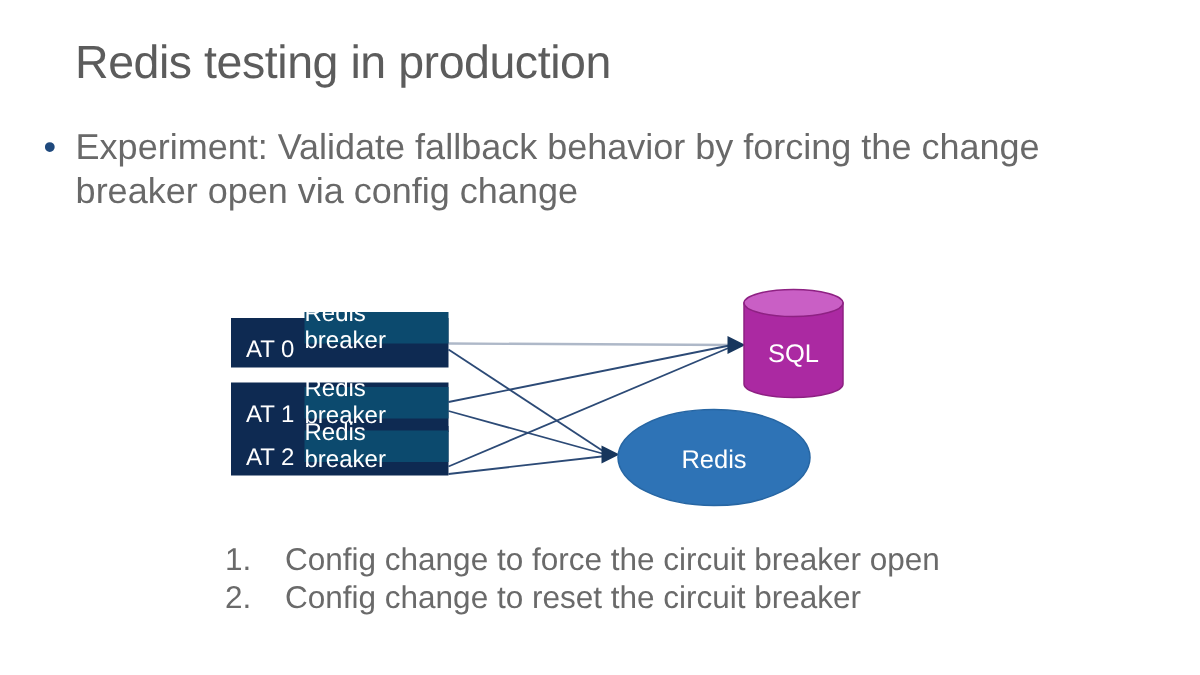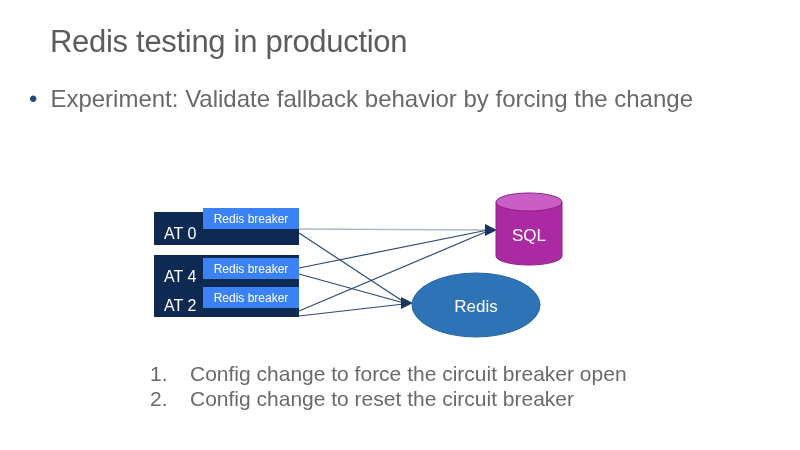--- a/index.html
+++ b/index.html
@@ -24,23 +24,23 @@
   .tier{
     position:absolute;left:154px;width:145px;height:33px;background:#0e2a52;
   }
   .tier-0{top:212px;}
   .tier-1{top:255px;}
   .tier-2{top:284px;}
   .tier-label{
     position:absolute;left:10px;bottom:3px;color:#ffffff;font-size:16px;line-height:16px;
   }
   .breaker{
-    position:absolute;right:0;width:96px;height:21px;background:#3b82f6;
+    position:absolute;right:0;width:96px;height:21px;background:#0c4a6e;
     display:flex;align-items:center;justify-content:center;
-    color:#ffffff;font-size:12px;top:3px;
+    color:#ffffff;font-size:16px;top:3px;
   }
   .tier-0 .breaker{top:-4px;}
   
   .diagram-svg{position:absolute;left:0;top:0;width:800px;height:450px;}
   
   .steps{
     position:absolute;left:150px;top:361px;
     font-size:21px;color:#6a6a6a;line-height:25px;
   }
   .step-row{display:flex;}
@@ -51,20 +51,21 @@
 <body>
 
 <div class="slide">
 
   <div class="title">Redis testing in production</div>
 
   <div class="bullet-block">
     <span class="bullet-marker">•</span>
     <div class="bullet-text">
       <div>Experiment: Validate fallback behavior by forcing the change</div>
+      <div>breaker open via config change</div>
     </div>
   </div>
 
   <svg class="diagram-svg" viewBox="0 0 800 450" xmlns="http://www.w3.org/2000/svg">
 
     <line x1="299" y1="229" x2="488" y2="230" stroke="#aeb8c8" stroke-width="1.6"></line>
     <line x1="299" y1="268" x2="488" y2="230" stroke="#2c4a76" stroke-width="1.2"></line>
     <line x1="299" y1="311" x2="488" y2="231" stroke="#2c4a76" stroke-width="1.2"></line>
 
     <line x1="299" y1="233" x2="404" y2="302" stroke="#2c4a76" stroke-width="1.2"></line>
@@ -84,21 +85,21 @@
       <ellipse cx="476" cy="305" rx="64" ry="32" fill="#2e73b6" stroke="#2766a3" stroke-width="1"></ellipse>
       <text x="476" y="312" text-anchor="middle" fill="#ffffff" font-size="17" font-family="Liberation Sans, sans-serif">Redis</text>
     </g>
   </svg>
 
   <div class="tier tier-0">
     <span class="tier-label">AT 0</span>
     <span class="breaker">Redis breaker</span>
   </div>
   <div class="tier tier-1">
-    <span class="tier-label">AT 4</span>
+    <span class="tier-label">AT 1</span>
     <span class="breaker">Redis breaker</span>
   </div>
   <div class="tier tier-2">
     <span class="tier-label">AT 2</span>
     <span class="breaker">Redis breaker</span>
   </div>
 
   <div class="steps">
     <div class="step-row">
       <span class="step-num">1.</span>

